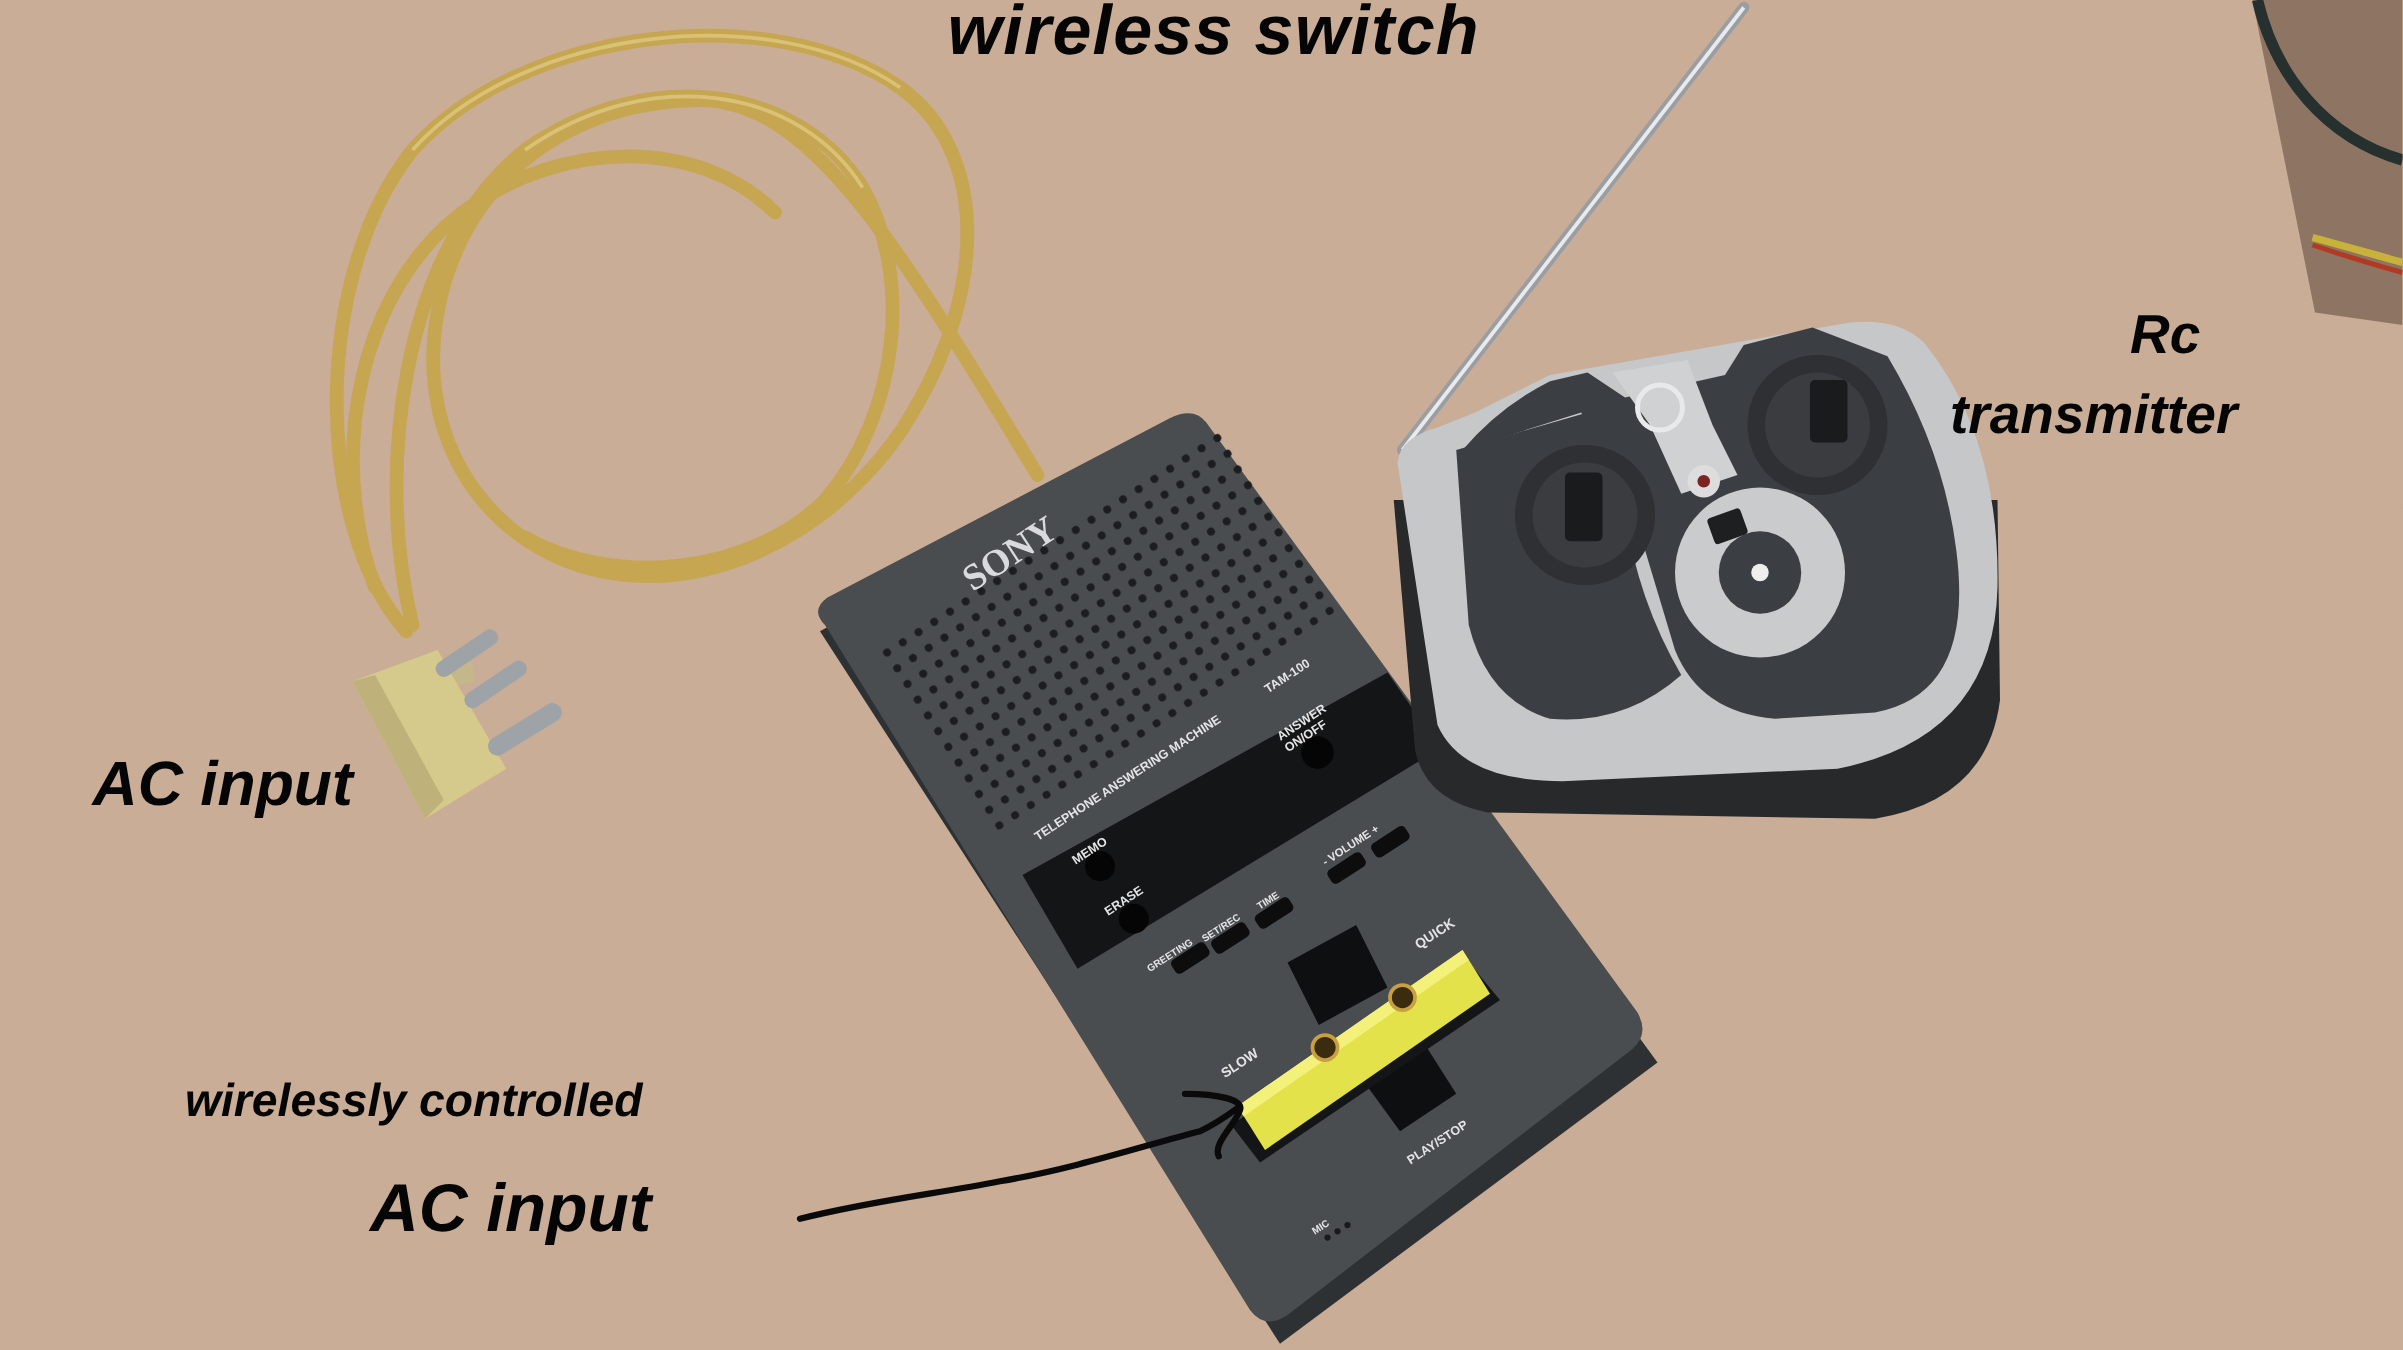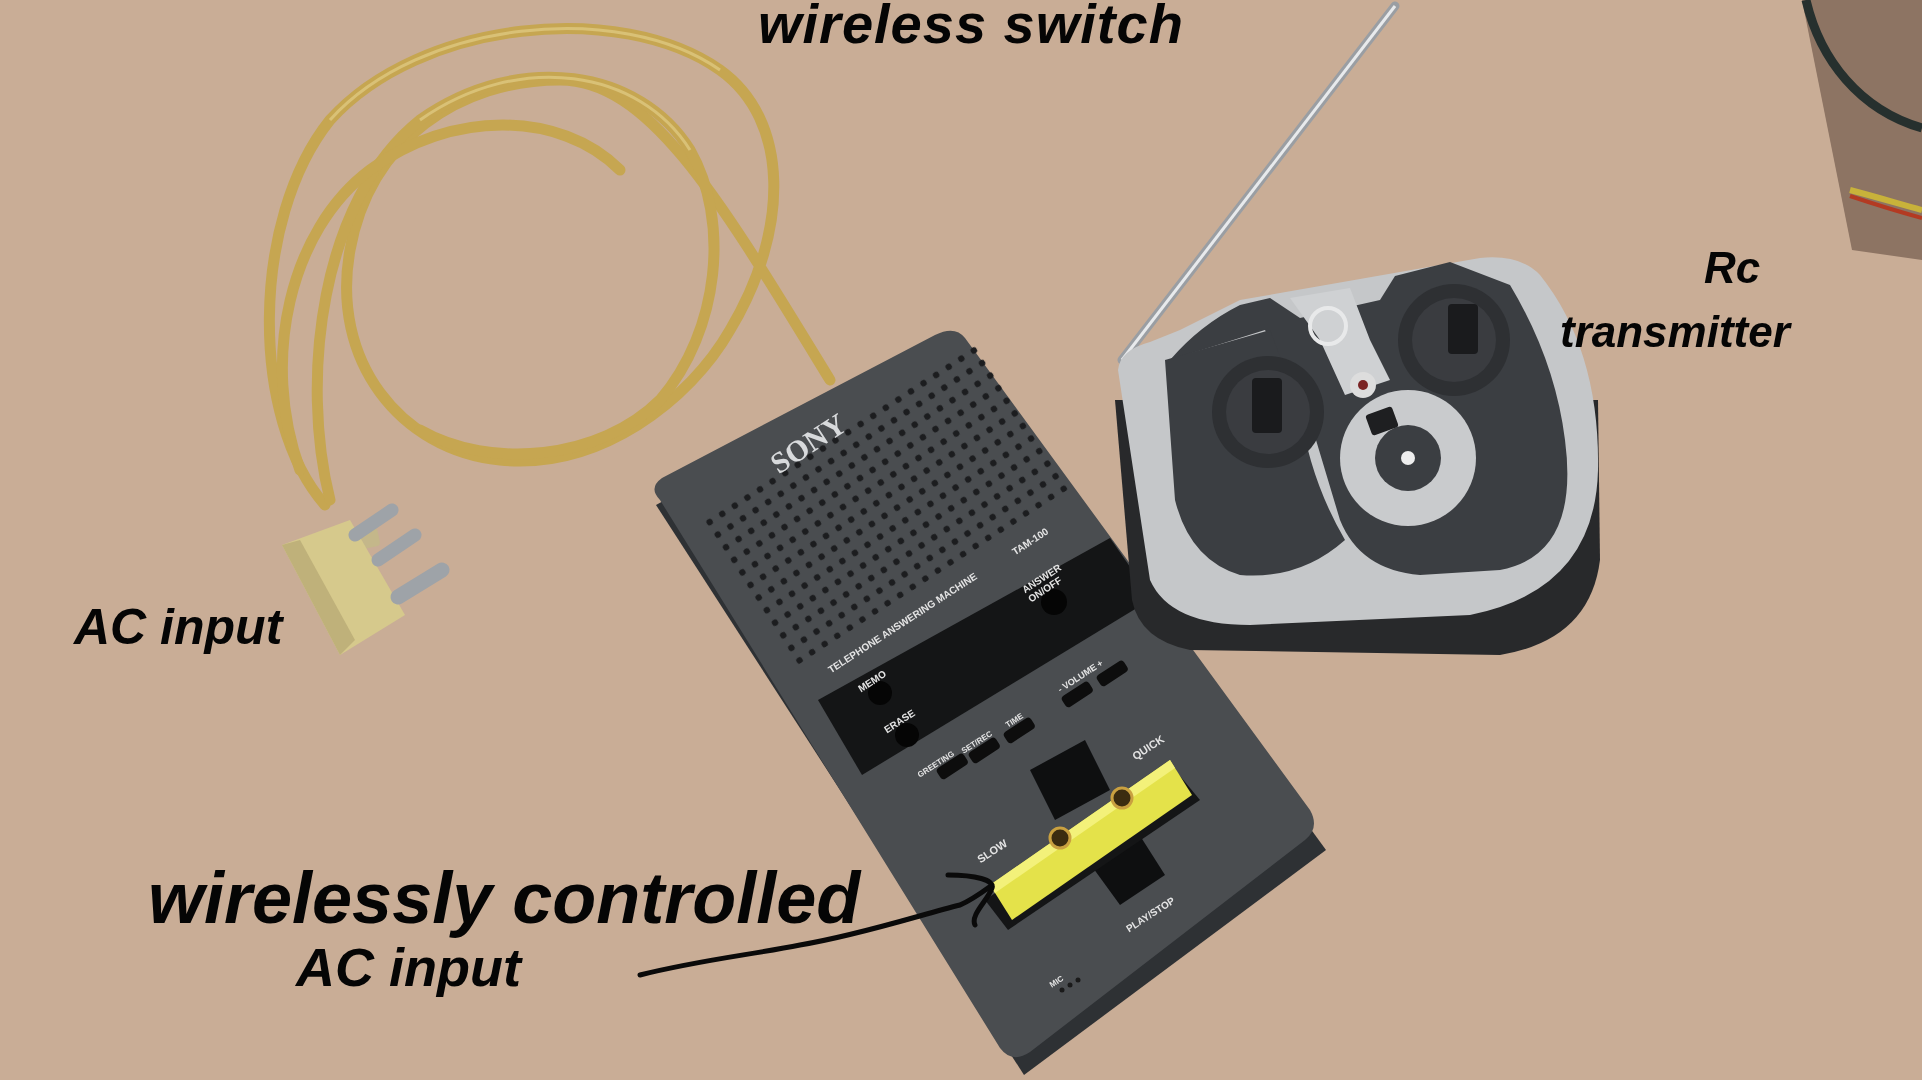--- a/index.html
+++ b/index.html
@@ -10,21 +10,21 @@
   }
   .scene { position:absolute; left:0; top:0; width:1922px; height:1080px; }
   .label {
     position:absolute; color:#050505; font-weight:bold; font-style:italic;
     font-family:"Liberation Sans", sans-serif; white-space:nowrap; line-height:1;
   }
   #lbl-title { left:758px; top:-4px; font-size:56px; letter-spacing:1px; }
   #lbl-rc1 { left:1660px; top:246px; font-size:44px;margin-left:44px; }
   #lbl-rc2 { left:1560px; top:310px; font-size:44px;text-align:center; }
   #lbl-acin { left:74px; top:602px; font-size:50px; }
-  #lbl-out1 { left:148px; top:862px; font-size:72px; }
+  #lbl-out1 { left:148px; top:862px; font-size:37px; }
   #lbl-out2 { left:296px; top:940px; font-size:54px; }
   .dev-text {
     position:absolute; color:#e4e4e4; font-family:"Liberation Sans", sans-serif;
     font-weight:bold; white-space:nowrap; transform-origin:left top;
   }
 </style>
 </head>
 <body>
 
 <svg class="scene" viewBox="0 0 1922 1080" xmlns="http://www.w3.org/2000/svg">

